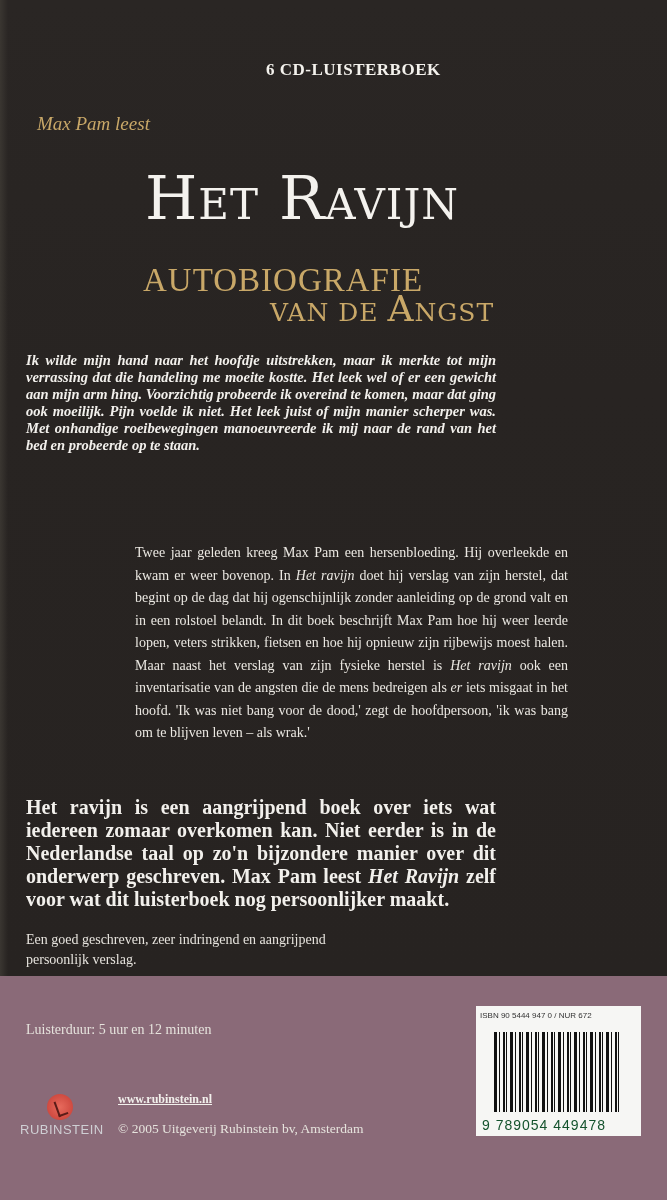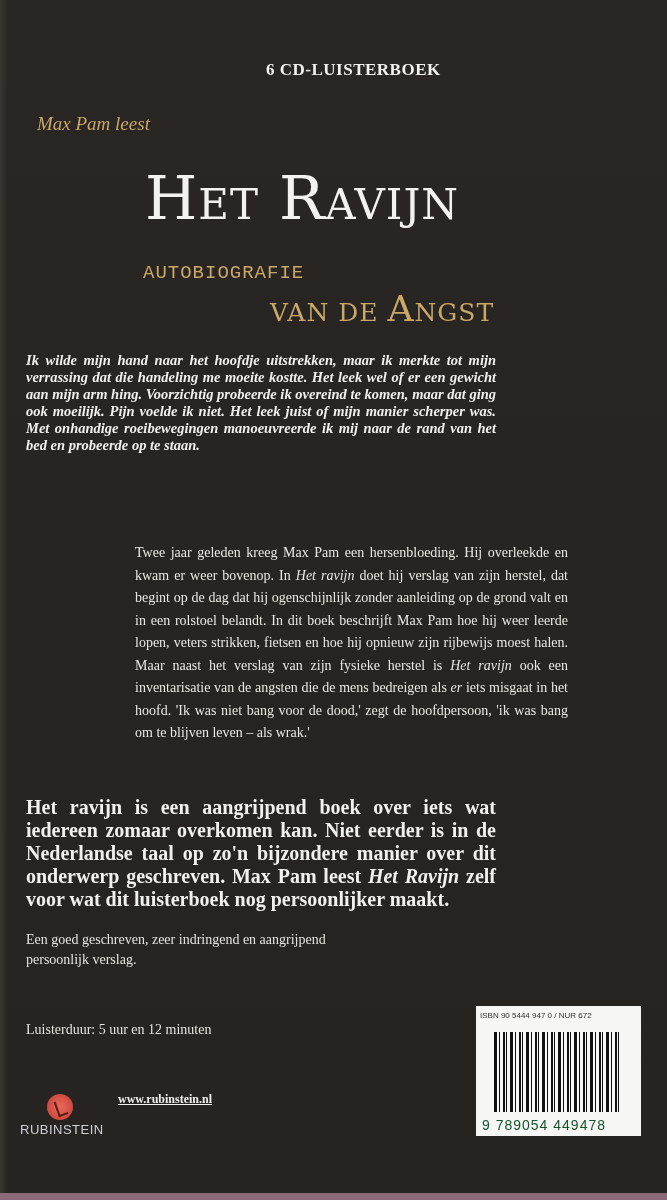--- a/index.html
+++ b/index.html
@@ -2,21 +2,21 @@
 <html><head>
 <meta charset="utf-8">
 <style>
   html, body { margin: 0; padding: 0; }
   body {
     width: 667px; height: 1200px; overflow: hidden;
     background: #8a6a78;
     font-family: "Liberation Serif", serif;
   }
   .cover {
-    position: absolute; left: 0; top: 0; width: 667px; height: 1193px;
+    position: absolute; left: 0; top: 0; width: 667px; height: 976px;
     background: linear-gradient(180deg, #2a2624 0%, #282422 40%, #272321 100%);
     color: #f2f0ea;
   }
   .cover::before {
     content: ""; position: absolute; left: 0; top: 0; bottom: 0; width: 8px;
     background: linear-gradient(90deg, #3a3631, rgba(40,36,34,0));
   }
   .abs { position: absolute; }
   .cd-label {
     left: 266px; top: 60px; font-size: 17px; font-weight: bold;
@@ -26,22 +26,22 @@
     left: 30px; top: 113px; font-size: 19px; font-style: italic;
     color: #c9a868;
     margin-left: 7px;
   }
   .title {
     left: 145px; top: 168px; font-size: 60px; color: #f4f2ee;
     letter-spacing: 1px; font-variant: small-caps; line-height: 1;
     font-family: "DejaVu Serif", serif; font-weight: normal;
   }
   .subtitle1 {
-    left: 143px; top: 262px; font-size: 19px; color: #c9a868;
-    letter-spacing: 1px; font-family: Liberation Mono, monospace;
+    left: 143px; top: 262px; font-size: 33px; color: #c9a868;
+    letter-spacing: 1px; font-family: Liberation Serif, serif;
   }
   .subtitle2 {
     left: 270px; top: 288px; font-size: 25px; color: #c9a868;
     letter-spacing: 1px; font-family: "DejaVu Serif", serif;
   }
   .subtitle2 .big { font-size: 36px; font-variant: small-caps; }
   .excerpt {
     left: 26px; top: 352px; width: 470px;
     font-size: 14.5px; line-height: 17px; font-style: italic; font-weight: bold;
     text-align: justify; color: #f2f0ec;
@@ -122,19 +122,20 @@
 
   <div class="abs review">
     <div>Een goed geschreven, zeer indringend en aangrijpend persoonlijk verslag.</div>
   </div>
 
   <div class="abs duration">Luisterduur: 5 uur en 12 minuten</div>
 
   <div class="abs logo-mark"></div>
   <div class="abs logo-text">RUBINSTEIN</div>
   <div class="abs website">www.rubinstein.nl</div>
+  <div class="abs copyright">© 2005 Uitgeverij Rubinstein bv, Amsterdam</div>
 
   <div class="abs barcode-box">
     <div class="isbn-line">ISBN 90 5444 947 0 / NUR 672</div>
     <div class="bars"></div>
     <div class="barcode-digits">9 789054 449478</div>
   </div>
 </div>
 
 </body></html>

